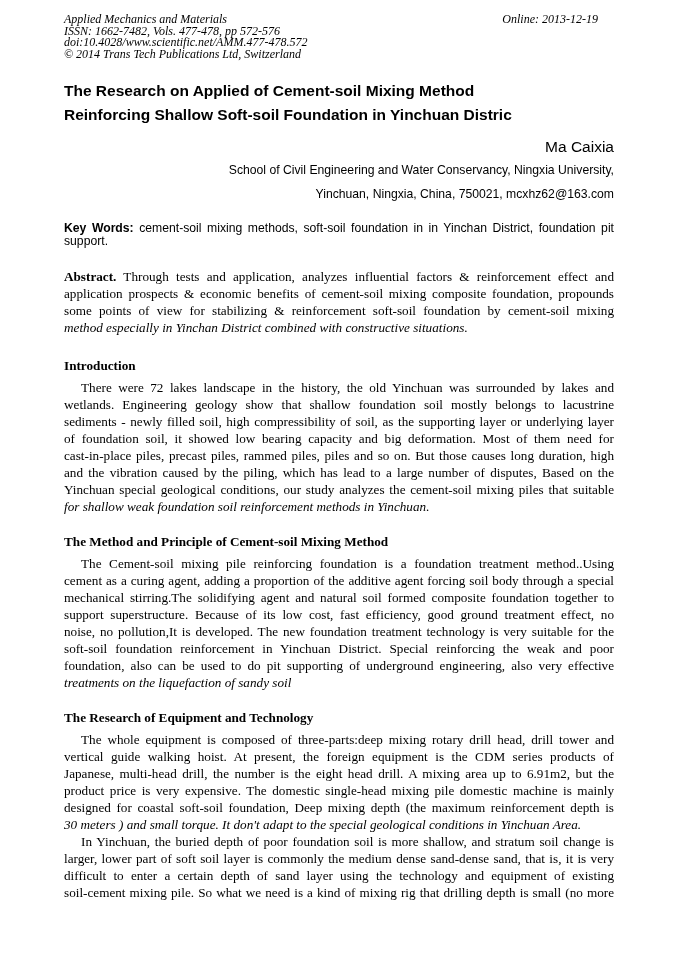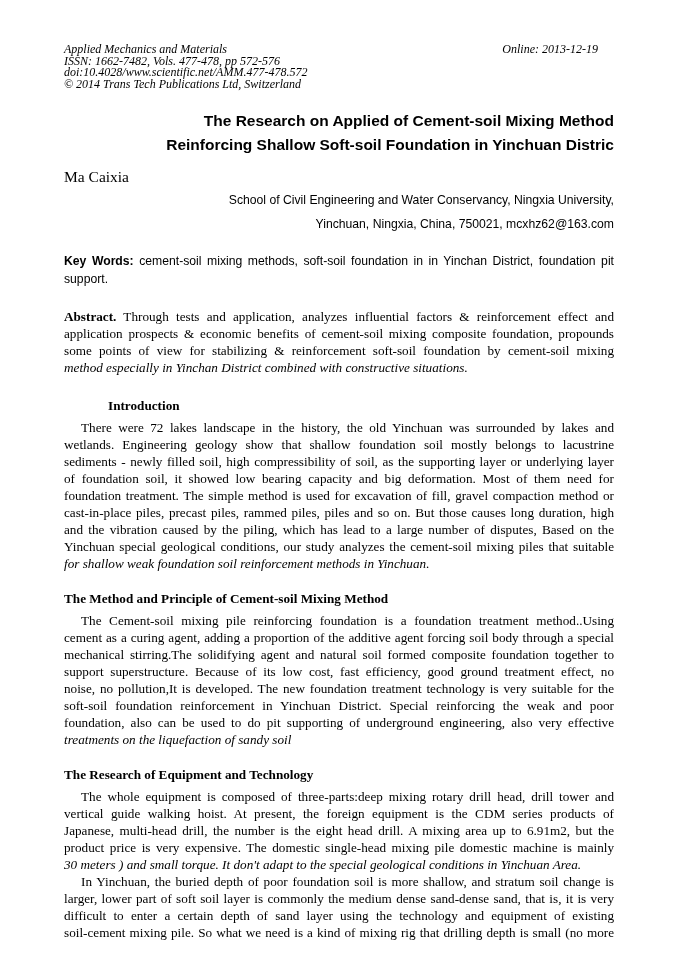--- a/index.html
+++ b/index.html
@@ -1,28 +1,28 @@
 <!DOCTYPE html>
 <html><head>
 <meta charset="utf-8">
 <style>
   html, body { margin: 0; padding: 0; background: #ffffff; }
   body { width: 678px; height: 959px; position: relative; overflow: hidden; color: #000; }
   .page { position: absolute; left: 64px; top: 14px; width: 550px; }
-  .hdr { font-family: "Liberation Serif", serif; font-style: italic; font-size: 12px; line-height: 11.5px; position: relative; margin-top: 30px; }
+  .hdr { font-family: "Liberation Serif", serif; font-style: italic; font-size: 12px; line-height: 11.5px; position: relative; }
   .hdr .right { position: absolute; right: 16px; top: 0; }
-  .title { font-family: "Liberation Sans", sans-serif; font-weight: bold; font-size: 15.5px; text-align: right; line-height: 24px; margin-top: 19px; }
-  .author { font-family: Liberation Serif, serif; font-size: 15.5px; text-align: left; margin-top: 9px; line-height: 22px; }
+  .title { font-family: "Liberation Sans", sans-serif; font-weight: bold; font-size: 15.5px; text-align: left; line-height: 24px; margin-top: 19px; }
+  .author { font-family: Liberation Sans, sans-serif; font-size: 15.5px; text-align: right; margin-top: 9px; line-height: 22px; }
   .affil { font-family: "Liberation Sans", sans-serif; font-size: 12.2px; text-align: right; line-height: 24px; margin-top: 0px; }
-  .kw { font-family: "Liberation Sans", sans-serif; font-size: 12.2px; line-height: 18px; margin-top: 16px; text-align: justify; }
+  .kw { font-family: "Liberation Sans", sans-serif; font-size: 12.2px; line-height: 13px; margin-top: 16px; text-align: justify; }
   .kw b { font-weight: bold; }
   .body { font-family: "Liberation Serif", serif; font-size: 13.2px; line-height: 17px; text-align: justify; }
   .abstract { margin-top: 20px; }
   .h { font-family: "Liberation Serif", serif; font-weight: bold; font-size: 13.2px; line-height: 17px; }
-  .sec1 { margin-top: 21px; margin-left: 44px; }
+  .sec1 { margin-top: 21px; }
   .sec { margin-top: 18px; }
   .para { margin-top: 5px; }
   .indent { text-indent: 17px; }
   .line { display: block; text-align: justify; text-align-last: justify; white-space: nowrap; }
   .line.last { text-align-last: left; font-style: italic; }
 </style>
 </head>
 <body>
 
 <div class="page">
@@ -55,21 +55,20 @@
     <span class="line">some points of view for stabilizing &amp; reinforcement soft-soil foundation by cement-soil mixing</span>
     <span class="line last">method especially in Yinchan District combined with constructive situations.</span>
   </div>
 
   <div class="h sec1">Introduction</div>
   <div class="body para">
     <span class="line indent" style="padding-left:17px;text-indent:0">There were 72 lakes landscape in the history, the old Yinchuan was surrounded by lakes and</span>
     <span class="line">wetlands. Engineering geology show that shallow foundation soil mostly belongs to lacustrine</span>
     <span class="line">sediments - newly filled soil, high compressibility of soil, as the supporting layer or underlying layer</span>
     <span class="line">of foundation soil, it showed low bearing capacity and big deformation. Most of them need for</span>
-    <span class="line">foundation treatment. The simple method is used for excavation of fill, gravel compaction method or</span>
     <span class="line">cast-in-place piles, precast piles, rammed piles, piles and so on. But those causes long duration, high</span>
     <span class="line">and the vibration caused by the piling, which has lead to a large number of disputes, Based on the</span>
     <span class="line">Yinchuan special geological conditions, our study analyzes the cement-soil mixing piles that suitable</span>
     <span class="line last">for shallow weak foundation soil reinforcement methods in Yinchuan.</span>
   </div>
 
   <div class="h sec">The Method and Principle of Cement-soil Mixing Method</div>
   <div class="body para">
     <span class="line" style="padding-left:17px">The Cement-soil mixing pile reinforcing foundation is a foundation treatment method..Using</span>
     <span class="line">cement as a curing agent, adding a proportion of the additive agent forcing soil body through a special</span>
@@ -80,20 +79,21 @@
     <span class="line">foundation, also can be used to do pit supporting of underground engineering, also very effective</span>
     <span class="line last">treatments on the liquefaction of sandy soil</span>
   </div>
 
   <div class="h sec">The Research of Equipment and Technology</div>
   <div class="body para">
     <span class="line" style="padding-left:17px">The whole equipment is composed of three-parts:deep mixing rotary drill head, drill tower and</span>
     <span class="line">vertical guide walking hoist. At present, the foreign equipment is the CDM series products of</span>
     <span class="line">Japanese, multi-head drill, the number is the eight head drill. A mixing area up to 6.91m2, but the</span>
     <span class="line">product price is very expensive. The domestic single-head mixing pile domestic machine is mainly</span>
+    <span class="line">designed for coastal soft-soil foundation, Deep mixing depth (the maximum reinforcement depth is</span>
     <span class="line last">30 meters ) and small torque. It don't adapt to the special geological conditions in Yinchuan Area.</span>
   </div>
   <div class="body">
     <span class="line" style="padding-left:17px">In Yinchuan, the buried depth of poor foundation soil is more shallow, and stratum soil change is</span>
     <span class="line">larger, lower part of soft soil layer is commonly the medium dense sand-dense sand, that is, it is very</span>
     <span class="line">difficult to enter a certain depth of sand layer using the technology and equipment of existing</span>
     <span class="line">soil-cement mixing pile. So what we need is a kind of mixing rig that drilling depth is small (no more</span>
   </div>
 
 </div>

